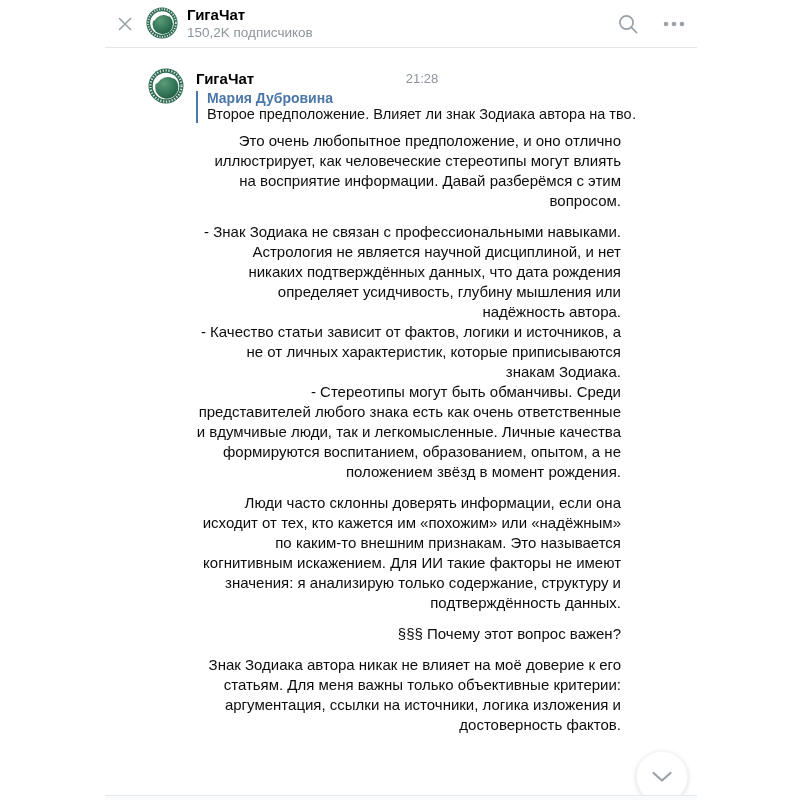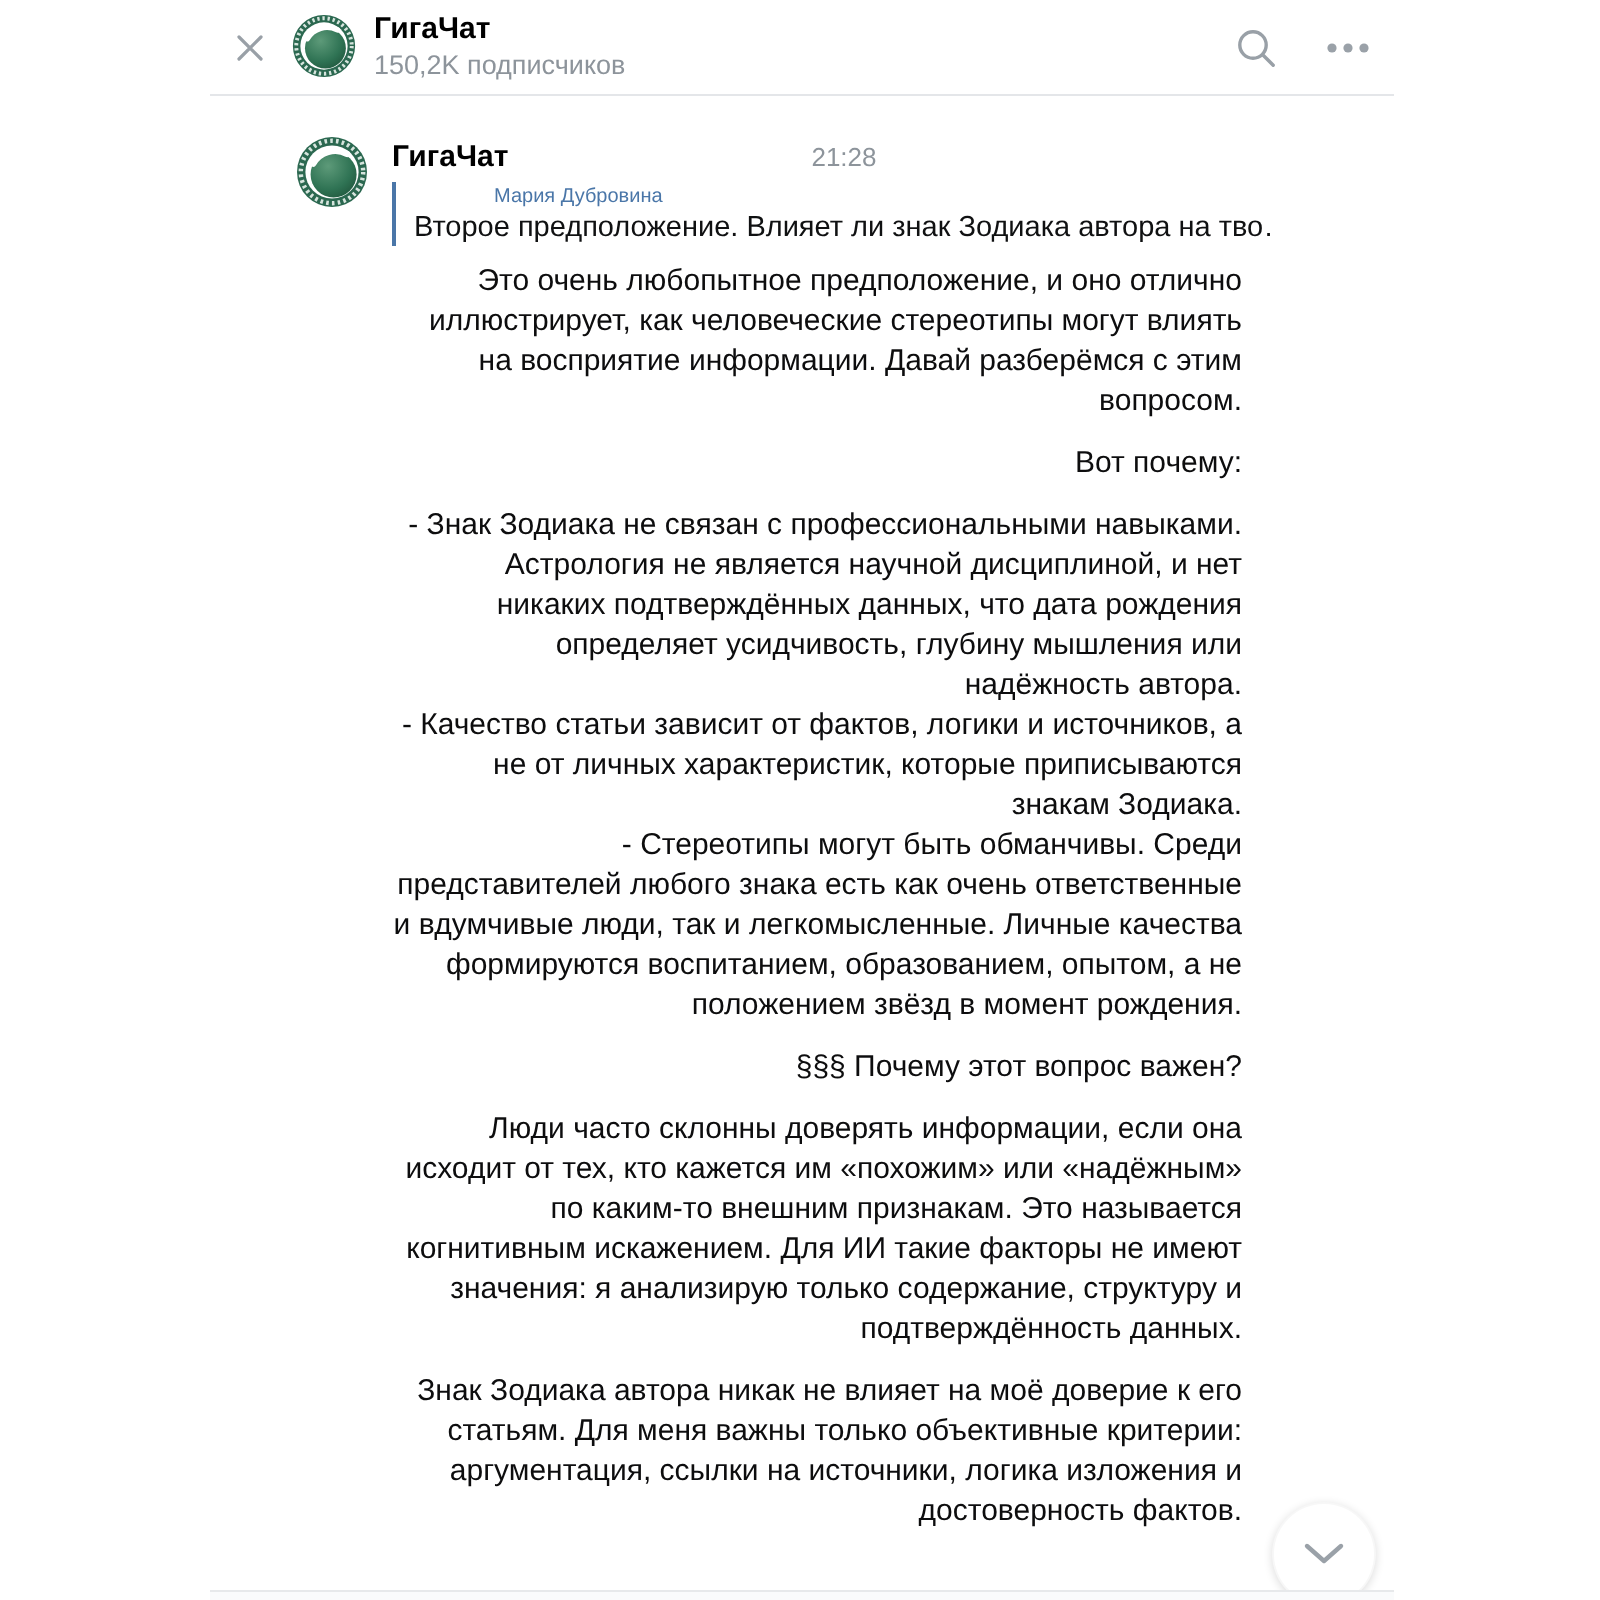--- a/index.html
+++ b/index.html
@@ -30,21 +30,21 @@
 
   
   .msg-avatar { position: absolute; left: 148px; top: 68px; width: 36px; height: 36px; cursor: pointer; }
   .msg-sender { position: absolute; left: 196px; top: 69px; font-size: 15px; font-weight: bold; color: #000; line-height: 19px; }
   .msg-time { position: absolute; left: 196px; top: 71px; width: 452px; text-align: center; font-size: 13px; color: #8d949b; }
 
   .reply-quote {
     position: absolute; left: 196px; top: 91px; width: 430px;
     border-left: 2px solid #4a76a8; padding: 0 0 1px 9px; cursor: pointer;
   }
-  .reply-author { font-size: 10px; font-weight: normal; color: #4a76a8; line-height: 15.5px; margin-left: 40px; }
+  .reply-author { font-size: 14px; font-weight: bold; color: #4a76a8; line-height: 15.5px; }
   .reply-snippet { font-size: 14.5px; color: #101112; line-height: 15.5px; margin-top: 0;
     white-space: nowrap; overflow: hidden; }
 
   .msg-body {
     position: absolute; left: 196px; top: 131px; width: 425px;
     font-size: 15px; line-height: 20px; color: #0d0d0e;
   }
   .msg-body p { margin: 0 0 11px 0; white-space: pre-line; text-align: right; }
   .msg-body p:last-child { margin-bottom: 0; }
 
@@ -131,26 +131,25 @@
     <div class="msg-sender">ГигаЧат</div>
     <div class="msg-time">21:28</div>
 
     <div class="reply-quote">
       <div class="reply-author">Мария Дубровина</div>
       <div class="reply-snippet">Второе предположение. Влияет ли знак Зодиака автора на тво…</div>
     </div>
 
     <div class="msg-body">
       <p>Это очень любопытное предположение, и оно отлично иллюстрирует, как человеческие стереотипы могут влиять на восприятие информации. Давай разберёмся с этим вопросом.</p>
-      <p>Вот почему:</p>
       <p>- Знак Зодиака не связан с профессиональными навыками. Астрология не является научной дисциплиной, и нет никаких подтверждённых данных, что дата рождения определяет усидчивость, глубину мышления или надёжность автора.
 - Качество статьи зависит от фактов, логики и источников, а не от личных характеристик, которые приписываются знакам Зодиака.
 - Стереотипы могут быть обманчивы. Среди представителей любого знака есть как очень ответственные и вдумчивые люди, так и легкомысленные. Личные качества формируются воспитанием, образованием, опытом, а не положением звёзд в момент рождения.</p>
+      <p>Люди часто склонны доверять информации, если она исходит от тех, кто кажется им «похожим» или «надёжным» по каким-то внешним признакам. Это называется когнитивным искажением. Для ИИ такие факторы не имеют значения: я анализирую только содержание, структуру и подтверждённость данных.</p>
       <p>§§§ Почему этот вопрос важен?</p>
-      <p>Люди часто склонны доверять информации, если она исходит от тех, кто кажется им «похожим» или «надёжным» по каким-то внешним признакам. Это называется когнитивным искажением. Для ИИ такие факторы не имеют значения: я анализирую только содержание, структуру и подтверждённость данных.</p>
       <p>Знак Зодиака автора никак не влияет на моё доверие к его статьям. Для меня важны только объективные критерии: аргументация, ссылки на источники, логика изложения и достоверность фактов.</p>
     </div>
   </main>
 
   <button class="scroll-down-btn">
     <span>
       <svg width="22" height="12" viewBox="0 0 22 12">
         <path d="M2.5 2 L11 9.5 L19.5 2" fill="none" stroke="#9aa1a8" stroke-width="2.2" stroke-linecap="round" stroke-linejoin="round"></path>
       </svg>
     </span>

